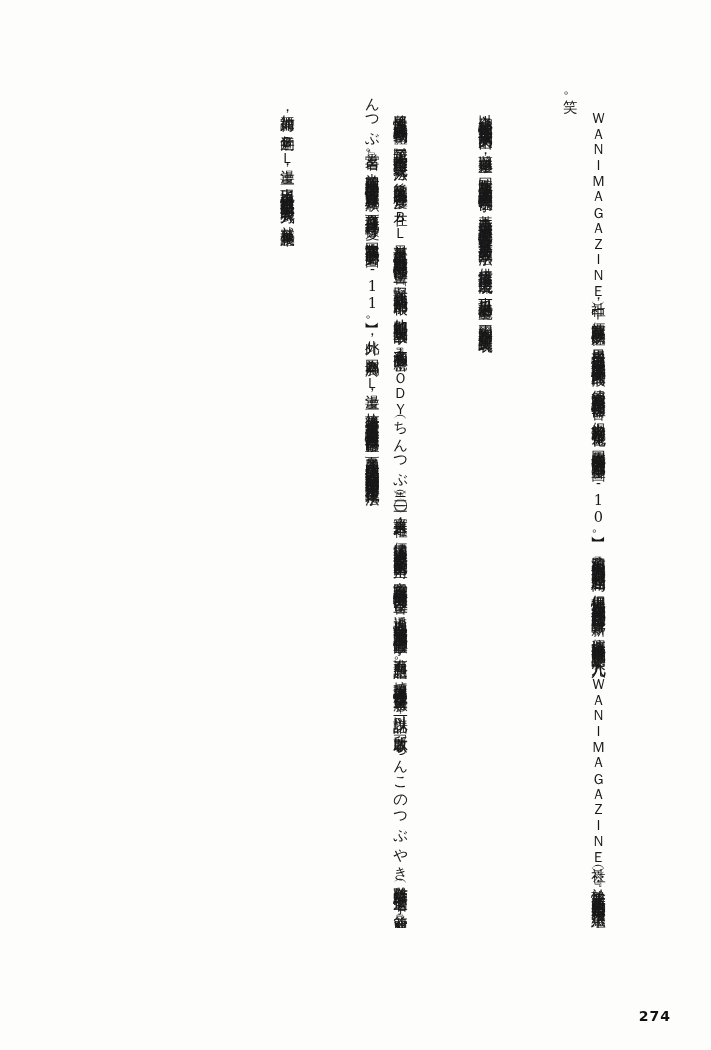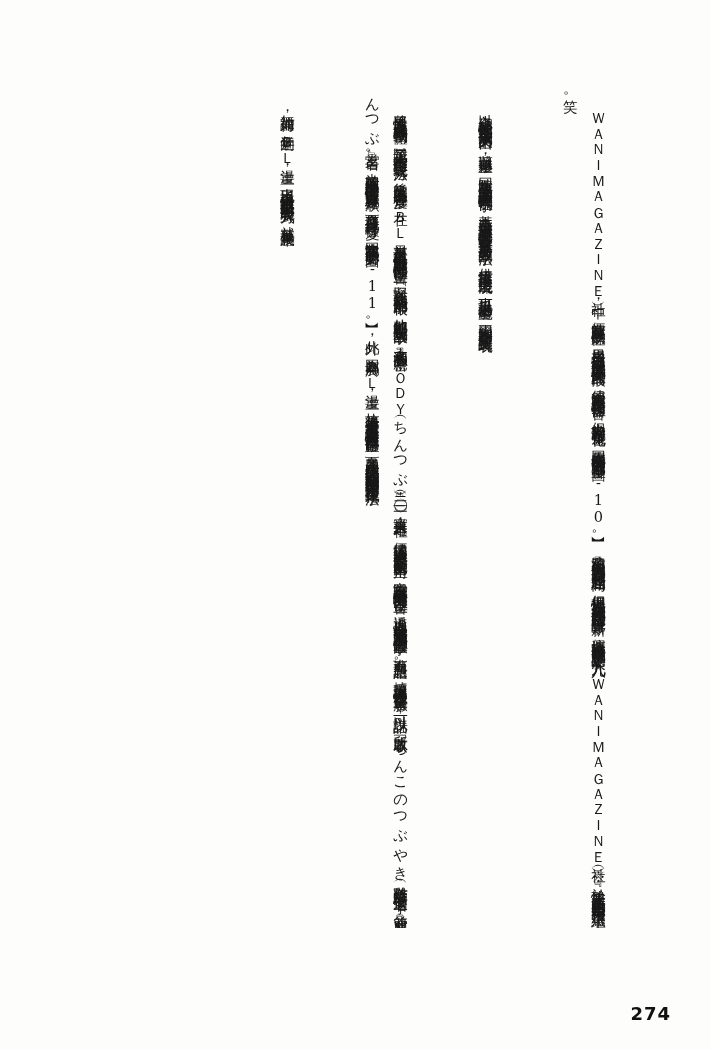--- a/index.html
+++ b/index.html
@@ -47,21 +47,21 @@
   }
   .para-indent {
     text-indent: 1em;
   }
   .page-number {
     position: absolute;
     right: 40px;
     bottom: 26px;
     font-family: "DejaVu Sans", "Liberation Sans", sans-serif;
     font-weight: bold;
-    font-size: 18px;
+    font-size: 14px;
     letter-spacing: 1px;
     color: #111111;
     margin-left: 8px;
   }
 </style>
 </head>
 <body>
 
 <div class="page">
 

